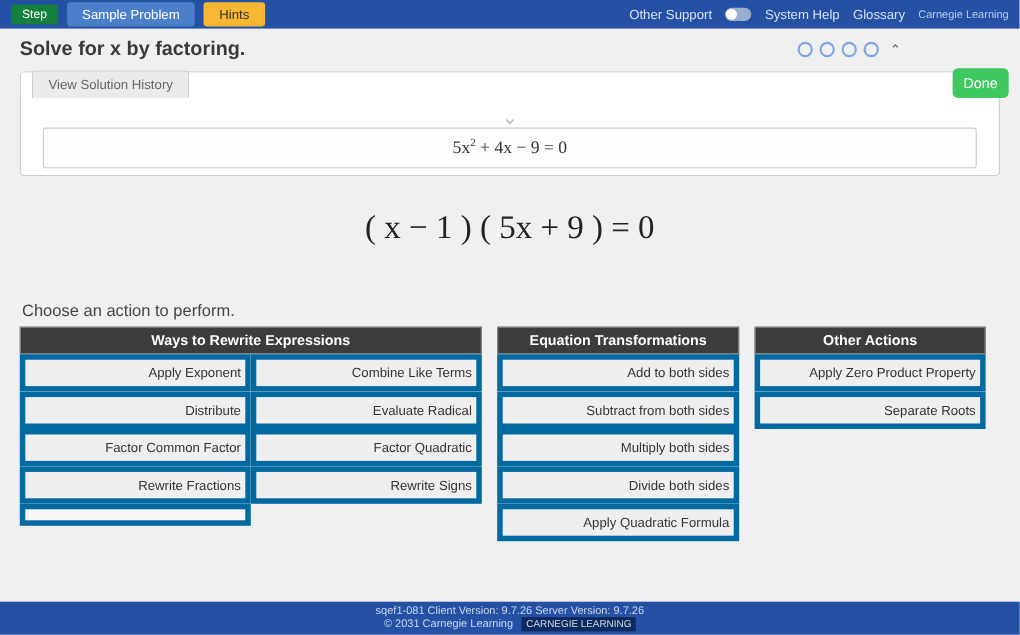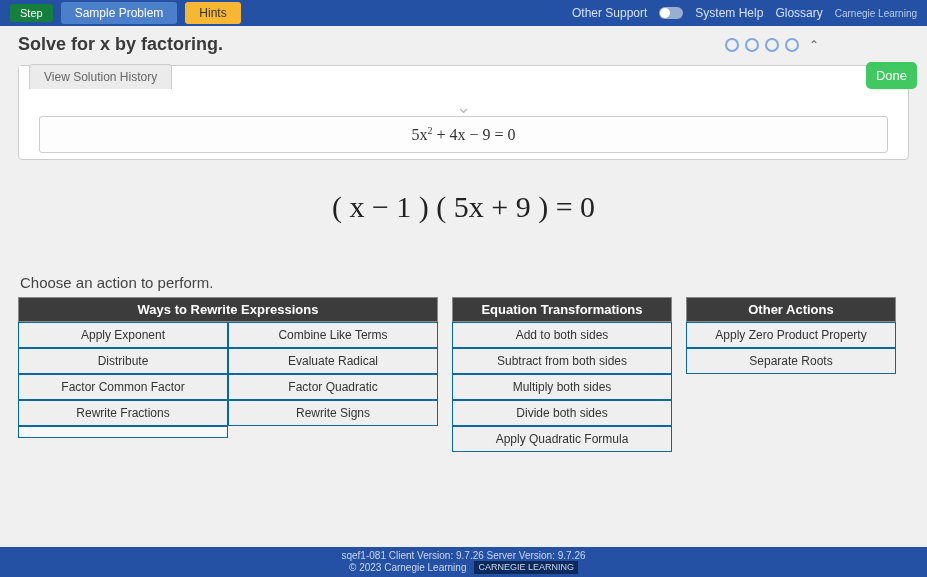--- a/index.html
+++ b/index.html
@@ -191,24 +191,24 @@
     padding: 4px 0;
     font-size: 13px;
     border: 1px solid #888;
   }
   .grid-2 {
     display: grid;
     grid-template-columns: 1fr 1fr;
   }
   .grid-1 { display: grid; grid-template-columns: 1fr; }
   .cell {
-    border: 1px solid #0369a1;
+    border: 5px solid #0369a1;
     background: #efefef;
     padding: 5px 4px;
-    text-align: center;
+    text-align: right;
     font-size: 12px;
     color: #333;
     cursor: pointer;
   }
 
   .footer {
     position: absolute;
     bottom: 0; left: 0; right: 0;
     background: #2451a3;
     color: #cbd8ef;
@@ -316,16 +316,16 @@
           <div class="cell">Separate Roots</div>
         </div>
     </div>
 
   </div>
 </div>
 
 <div class="footer">
   <span>sqef1-081   Client Version: 9.7.26   Server Version: 9.7.26</span>
   <span class="footer-right">
-    <span>© 2023 Carnegie Learning</span>
+    <span>© 2031 Carnegie Learning</span>
     <span class="footer-logo">CARNEGIE LEARNING</span>
   </span>
 </div>
 
 </body></html>

